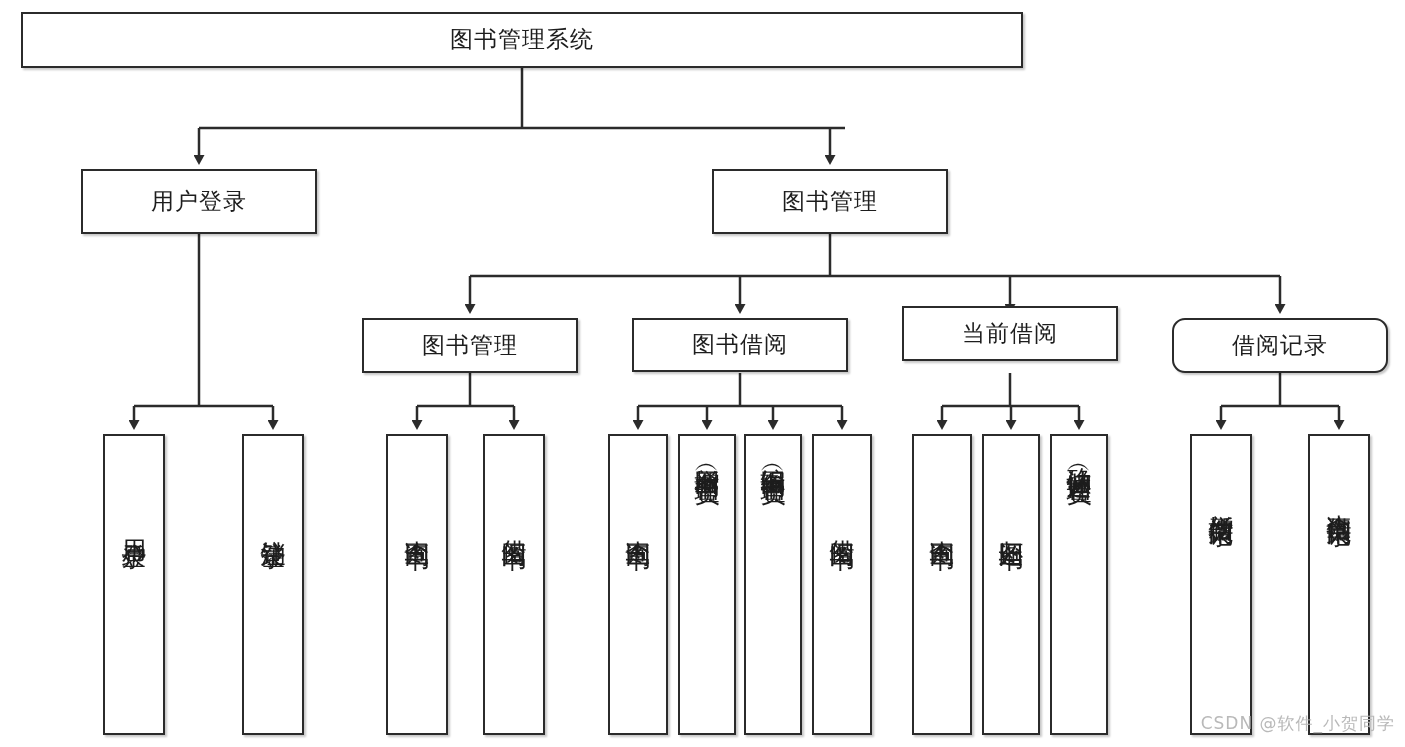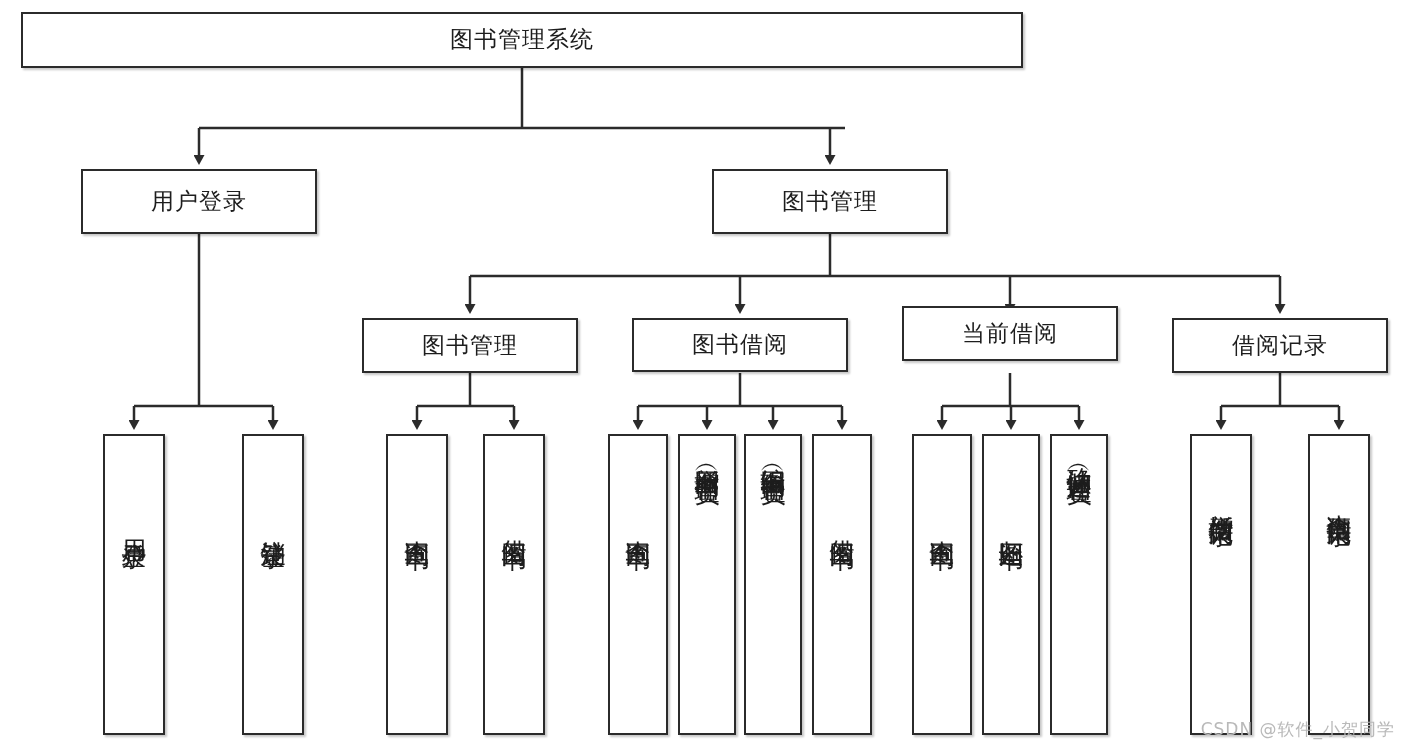--- a/index.html
+++ b/index.html
@@ -60,21 +60,21 @@
   }
   .node.vertical.midshort .vlabel {
     margin-top: 52px;
   }
   .node.vertical.tall .vlabel {
     margin-top: 6px;
   }
   #watermark {
     position: absolute;
     right: 10px;
-    bottom: 6px;
+    bottom: 12px;
     font-size: 17px;
     color: #b9b9b9;
     letter-spacing: 1px;
     white-space: nowrap;
     margin-top: 17px;
   }
 </style>
 </head>
 <body>
 
@@ -155,21 +155,21 @@
 
   <div class="node horizontal" id="node-l3-0" style="left: 362px; top: 318px; width: 216px; height: 55px;">
     <span>图书管理</span>
   </div>
   <div class="node horizontal" id="node-l3-1" style="left: 632px; top: 318px; width: 216px; height: 54px;">
     <span>图书借阅</span>
   </div>
   <div class="node horizontal" id="node-l3-2" style="left: 902px; top: 306px; width: 216px; height: 55px;">
     <span>当前借阅</span>
   </div>
-  <div class="node horizontal" id="node-l3-3" style="left: 1172px; top: 318px; width: 216px; height: 55px;">
+  <div class="node horizontal" id="node-l3-3" style="left: 1172px; top: 318px; width: 216px; height: 55px; border-radius: 13px;">
     <span>借阅记录</span>
   </div>
 
   <div class="node vertical mid" id="node-leaf-0" style="left: 103px; top: 434px; width: 62px; height: 301px;">
     <span class="vlabel">用户登录</span>
   </div>
   <div class="node vertical mid" id="node-leaf-1" style="left: 242px; top: 434px; width: 62px; height: 301px;">
     <span class="vlabel">注销登录</span>
   </div>
   <div class="node vertical mid" id="node-leaf-2" style="left: 386px; top: 434px; width: 62px; height: 301px;">

